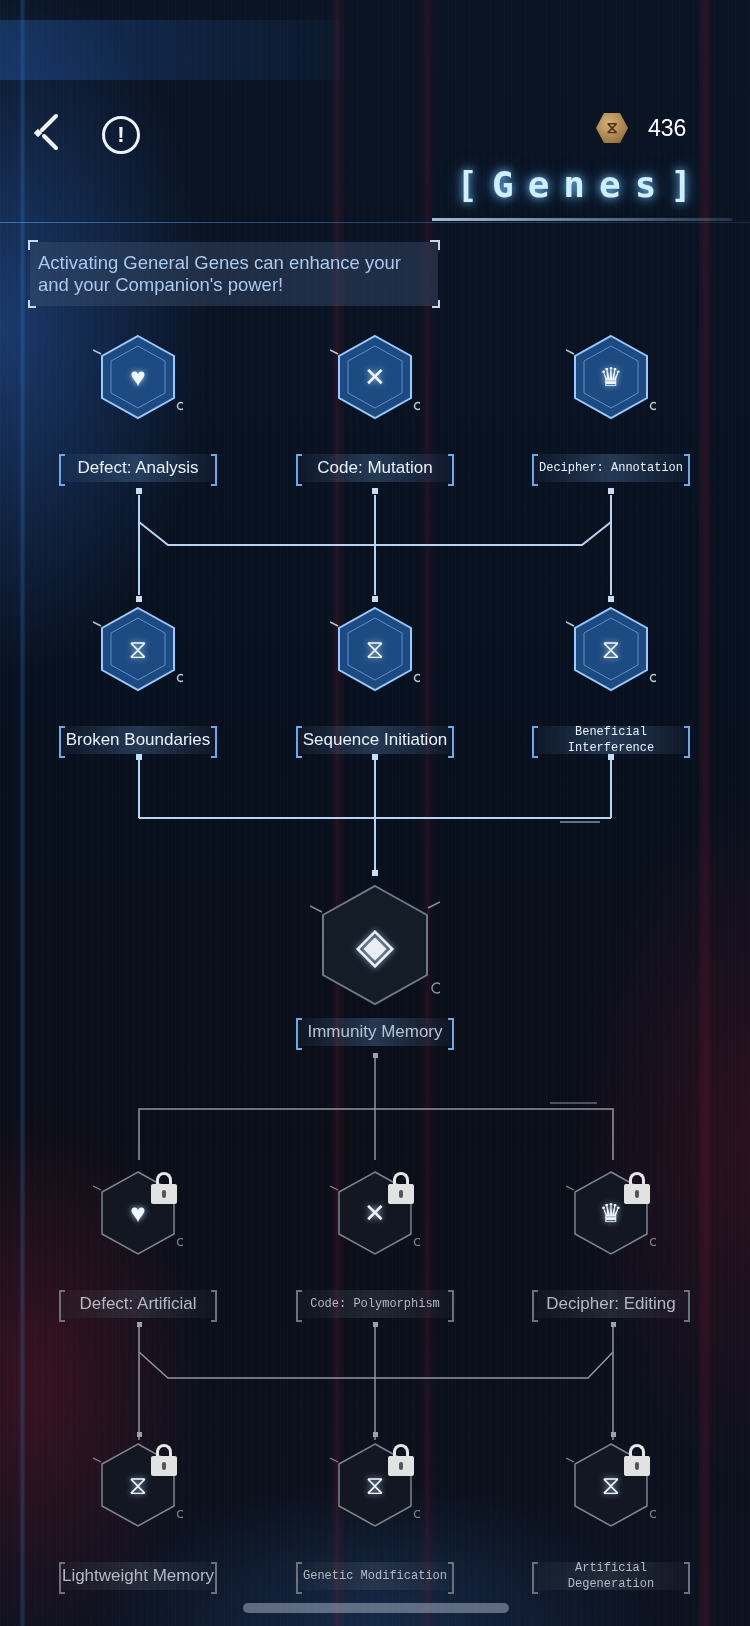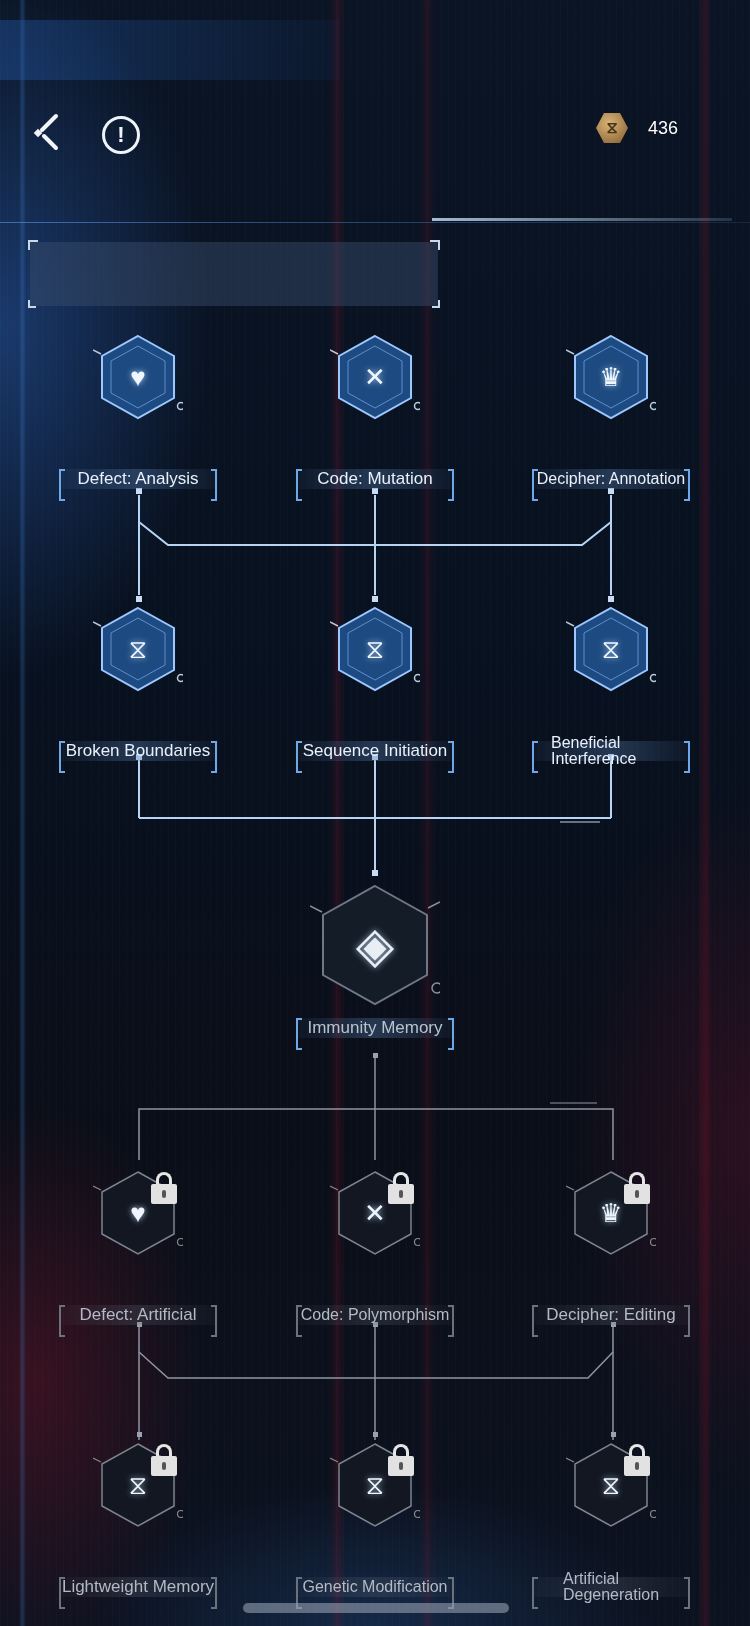--- a/index.html
+++ b/index.html
@@ -40,21 +40,21 @@
     display: flex; align-items: center; justify-content: center; cursor: pointer;
   }
   .currency { position: absolute; left: 596px; top: 112px; display: flex; align-items: center; }
   .coin {
     width: 32px; height: 32px;
     clip-path: polygon(25% 3%, 75% 3%, 100% 50%, 75% 97%, 25% 97%, 0% 50%);
     background: radial-gradient(circle at 40% 35%, #d9b478, #9a7541 70%, #6b4e28);
     display: flex; align-items: center; justify-content: center;
     color: #4a3418; font-size: 16px; font-weight: bold;
   }
-  .coin-amount { margin-left: 20px; font-size: 18px; color: #ffffff; }
+  .coin-amount { margin-left: 20px; font-size: 23px; color: #ffffff; }
   .title {
     position: absolute; right: 44px; top: 164px;
     font-family: "DejaVu Sans Mono", monospace; font-size: 36px; font-weight: bold;
     letter-spacing: 14px; color: #cfefff;
     text-shadow: 0 0 8px rgba(120,200,255,0.9), 0 0 18px rgba(80,170,255,0.6);
   }
   .title-underline {
     position: absolute; left: 432px; top: 218px; width: 300px; height: 3px;
     background: linear-gradient(90deg, rgba(200,230,255,0.8), rgba(200,230,255,0.15));
   }
@@ -94,26 +94,26 @@
   }
   .lock .body {
     position: absolute; left: 0; top: 12px; width: 26px; height: 20px;
     background: #e2e2e2; border-radius: 2px;
   }
   .lock .body::after {
     content: ""; position: absolute; left: 11px; top: 6px; width: 4px; height: 8px;
     background: #555; border-radius: 2px;
   }
   .label {
-    position: relative; margin: 47px auto 0; width: 158px; height: 20px;
+    position: relative; margin: 32px auto 0; width: 158px; height: 28px;
     background: linear-gradient(90deg, rgba(90,130,180,0.05), rgba(90,130,180,0.35), rgba(90,130,180,0.05));
-    display: flex; align-items: center; justify-content: center; text-align: left;
+    display: flex; align-items: center; justify-content: center; text-align: center;
     font-size: 17px; line-height: 16px; color: #e8f1fc;
   }
-  .label.small { font-size: 16px; }
+  .label.small { font-size: 12px; font-family: Liberation Mono, monospace; }
   .label::before, .label::after {
     content: ""; position: absolute; top: 0; width: 4px; height: 28px;
     border: 2px solid #6fa8e8;
   }
   .label::before { left: 0; border-right: none; }
   .label::after { right: 0; border-left: none; }
   .node.locked .label { color: #b3bac4; background: linear-gradient(90deg, rgba(100,110,125,0.05), rgba(100,110,125,0.25), rgba(100,110,125,0.05)); }
   .node.locked .label::before, .node.locked .label::after { border-color: #6b727c; }
   .node.center .hex-wrap { width: 130px; height: 130px; }
   .node.center .hex-icon { font-size: 50px; color: #e9eef5; }
@@ -140,25 +140,27 @@
       <rect x="3" y="18" width="6" height="6" fill="#f2f5fa" transform="rotate(45 6 21)"></rect>
     </svg>
   </div>
   <div class="info-btn">
     <span>!</span>
   </div>
   <div class="currency">
     <div class="coin">⧖</div>
     <span class="coin-amount">436</span>
   </div>
+  <div class="title">[Genes]</div>
   <div class="title-underline"></div>
   <div class="title-rule"></div>
 </div>
 
 <div class="banner">
+  <span>Activating General Genes can enhance your and your Companion's power!</span>
   <i class="c3"></i><i class="c4"></i>
 </div>
 
 <svg class="lines" viewBox="0 0 750 1626">
   <g stroke="#b9d4f2" stroke-width="2" fill="none">
 
     <line x1="139" y1="495" x2="139" y2="595"></line>
     <line x1="375" y1="495" x2="375" y2="595"></line>
     <line x1="611" y1="495" x2="611" y2="595"></line>
     <polyline points="139,522 168,545 582,545 611,522"></polyline>

